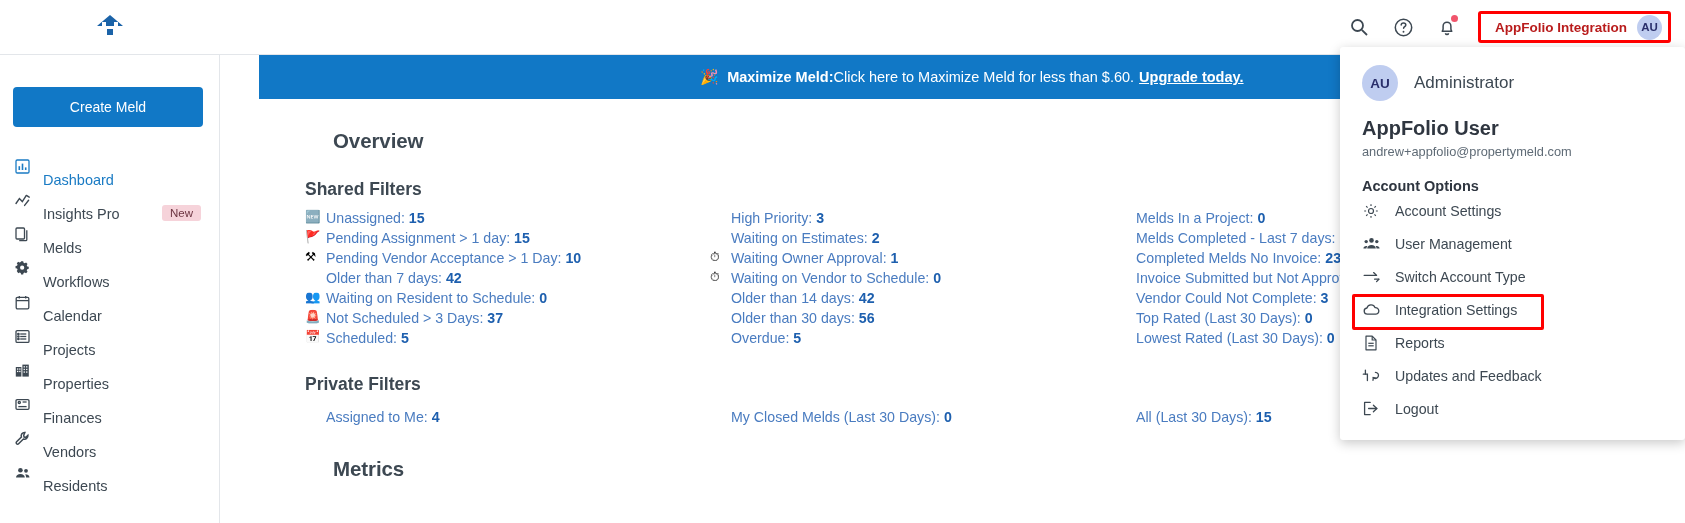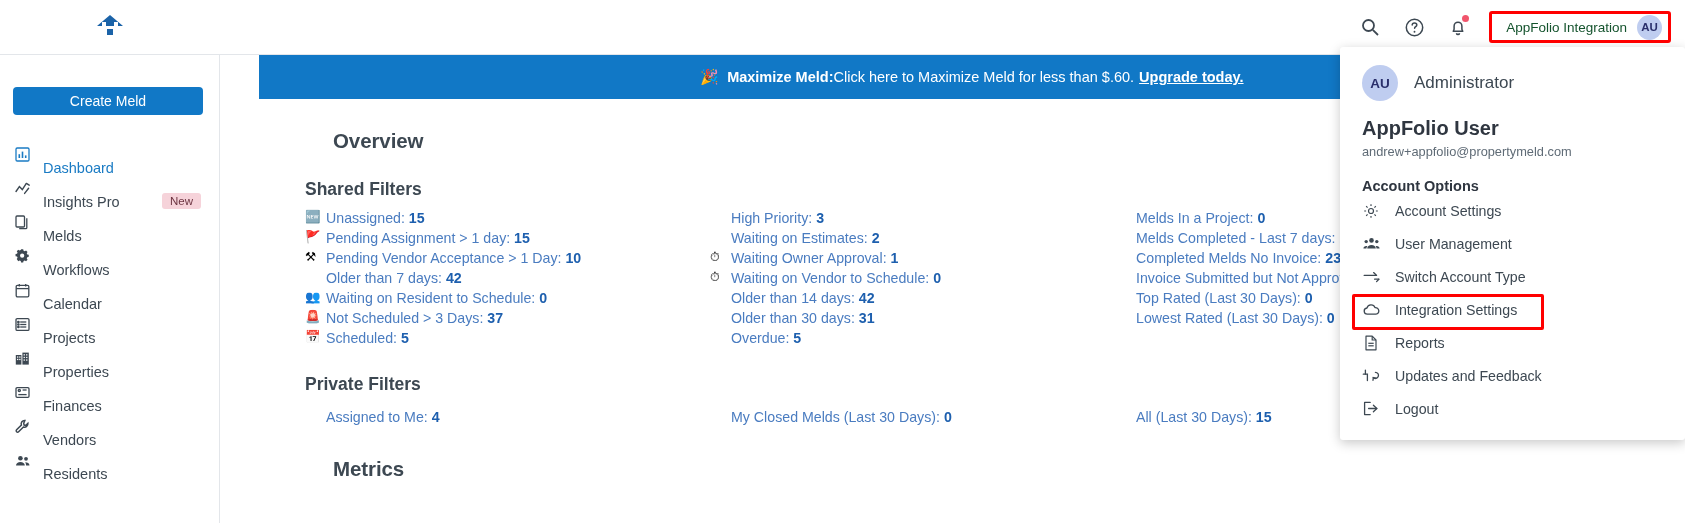--- a/index.html
+++ b/index.html
@@ -29,35 +29,35 @@
   .user-chip {
     display: flex; align-items: center; gap: 10px;
     border: 3px solid #ff0000;
     border-radius: 3px;
     padding: 4px 6px 4px 14px;
     height: 32px;
     background: #fff;
     position: relative; z-index: 40;
     cursor: pointer;
   }
-  .user-chip .uname { font-size: 13.5px; color: #14532d; white-space: nowrap; }
+  .user-chip .uname { font-size: 13.5px; color: #b91c1c; white-space: nowrap; font-weight: bold; }
   .avatar-sm {
     width: 25px; height: 25px; border-radius: 50%;
     background: #bfcdf0; color: #2a2f6b;
     font-size: 11.5px; font-weight: bold;
     display: flex; align-items: center; justify-content: center;
   }
 
   
   .sidebar {
     position: absolute; top: 55px; left: 0; width: 220px; height: 468px;
     background: #ffffff; border-right: 1px solid #e3e6ea;
   }
   .create-btn {
-    margin: 32px 13px 0 13px; height: 28px; width: 190px;
+    margin: 32px 13px 0 13px; height: 40px; width: 190px;
     background: #1178c6; color: #fff; border: none; border-radius: 4px;
     font-size: 14px; font-family: "Liberation Sans", sans-serif;
     cursor: pointer; display: flex; align-items: center; justify-content: center;
   }
   .nav { margin-top: 22px; }
   .nav-item {
     display: flex; align-items: center; height: 34px;
     padding-left: 14px; gap: 12px; cursor: pointer; position: relative;
   }
   .nav-ico { width: 17px; height: 17px; display:flex; align-items:center; justify-content:center; color: #3d4852; flex: 0 0 17px; }
@@ -365,21 +365,21 @@
             <div class="frow">
               <span class="femoji">⏱</span>
               <span class="flink"> Waiting on Vendor to Schedule: <span class="num">0</span></span>
             </div>
             <div class="frow">
               <span class="femoji"></span>
               <span class="flink">Older than 14 days: <span class="num">42</span></span>
             </div>
             <div class="frow">
               <span class="femoji"></span>
-              <span class="flink">Older than 30 days: <span class="num">31</span></span>
+              <span class="flink">Older than 30 days: <span class="num">56</span></span>
             </div>
             <div class="frow">
               <span class="femoji"></span>
               <span class="flink">Overdue: <span class="num">5</span></span>
             </div>
           </div>
         <div class="col third" id="sc3">
             <div class="frow">
               <span class="femoji"></span>
               <span class="flink">Melds In a Project: <span class="num">0</span></span>
@@ -388,20 +388,24 @@
               <span class="femoji"></span>
               <span class="flink">Melds Completed - Last 7 days: <span class="num">2</span></span>
             </div>
             <div class="frow">
               <span class="femoji"></span>
               <span class="flink">Completed Melds No Invoice: <span class="num">23</span></span>
             </div>
             <div class="frow">
               <span class="femoji"></span>
               <span class="flink">Invoice Submitted but Not Approved:</span>
+            </div>
+            <div class="frow">
+              <span class="femoji"></span>
+              <span class="flink">Vendor Could Not Complete: <span class="num">3</span></span>
             </div>
             <div class="frow">
               <span class="femoji"></span>
               <span class="flink">Top Rated (Last 30 Days): <span class="num">0</span></span>
             </div>
             <div class="frow">
               <span class="femoji"></span>
               <span class="flink">Lowest Rated (Last 30 Days): <span class="num">0</span></span>
             </div>
           </div>

